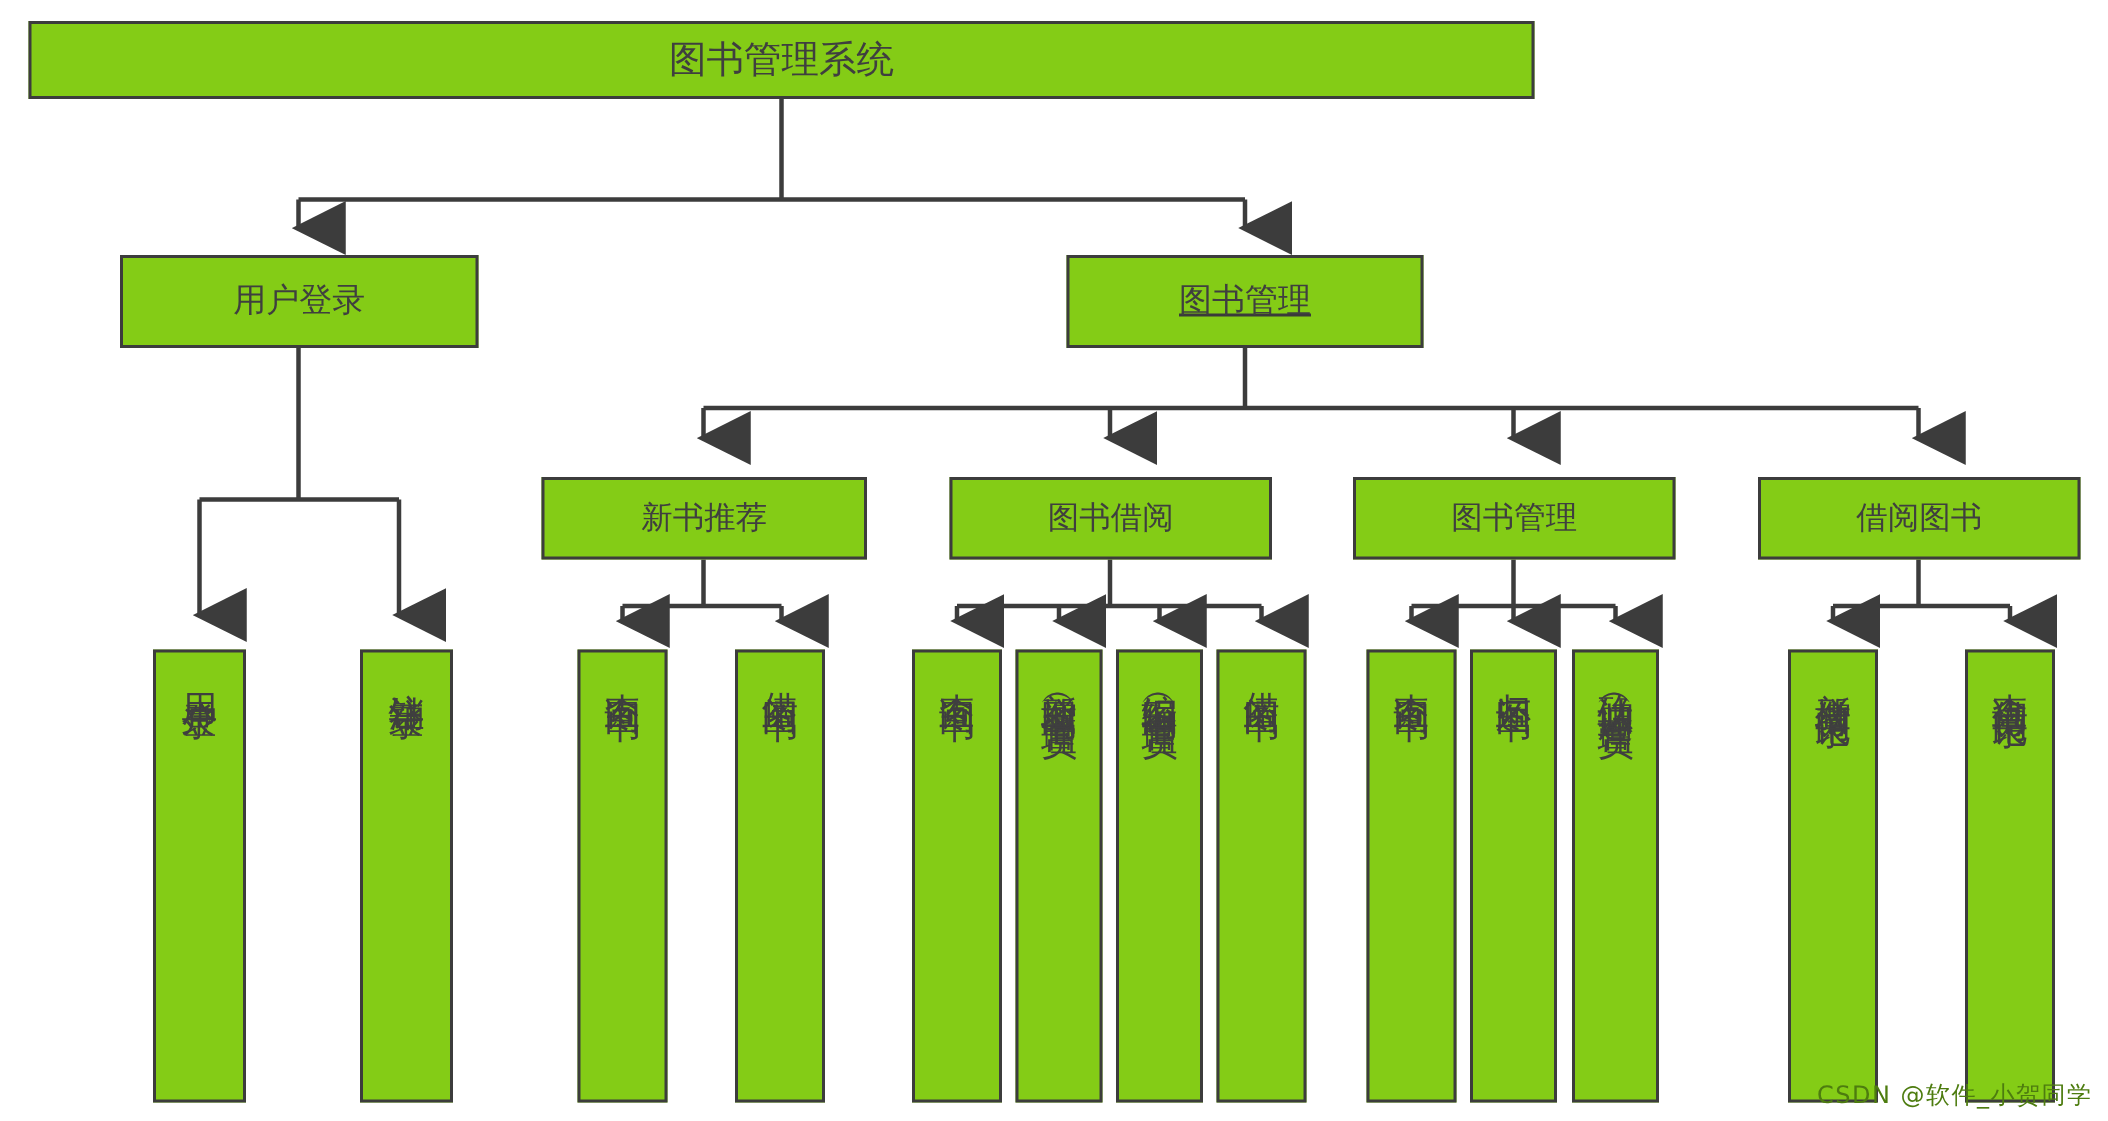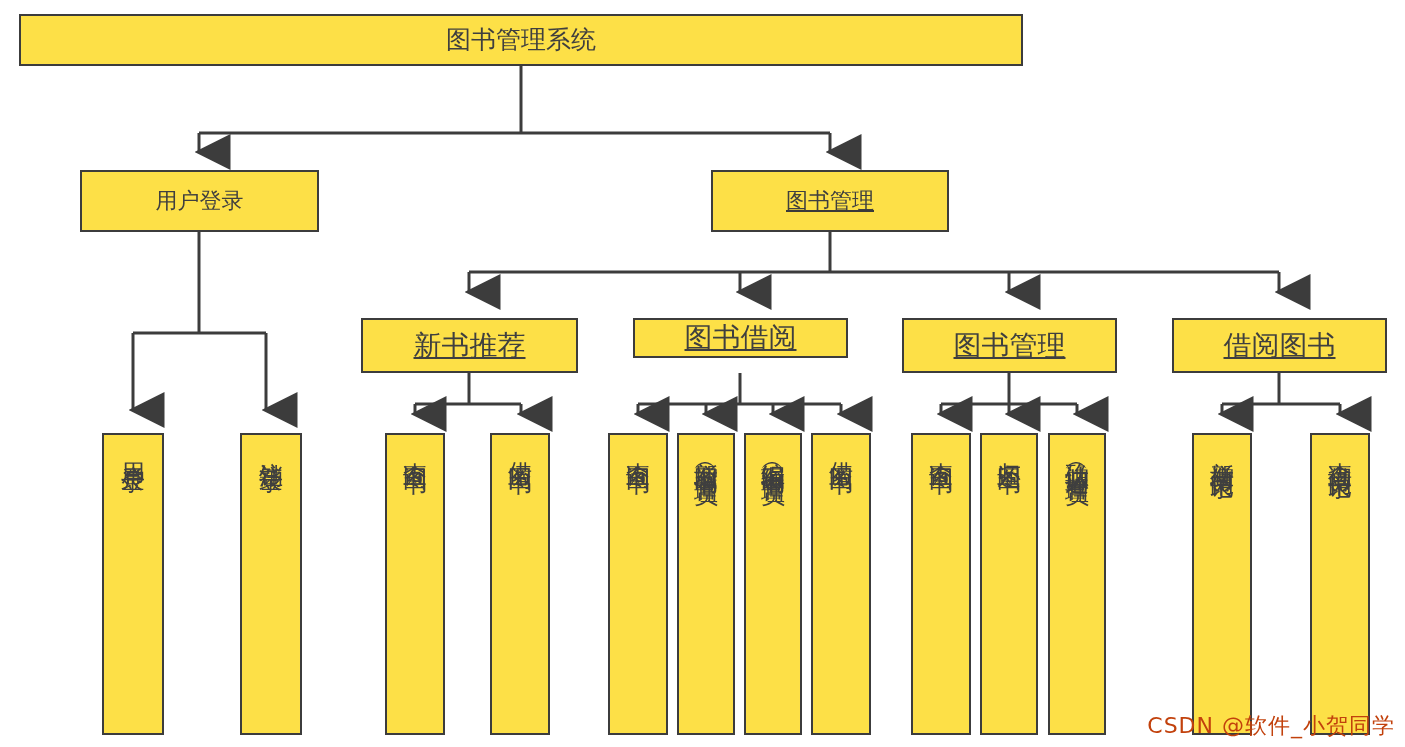--- a/index.html
+++ b/index.html
@@ -8,62 +8,62 @@
     font-family:"DejaVu Sans","Liberation Sans",sans-serif;
     color:#3a3a3a;
     overflow:hidden;
   }
   #diagram{position:relative;width:1405px;height:747px;}
   svg#wires{position:absolute;left:0;top:0;width:1405px;height:747px;pointer-events:none;}
 
   .node{
     position:absolute;
     box-sizing:border-box;
-    background:#fde047;
+    background:#84cc16;
     border:2.5px solid #3c3c3c;
     display:flex;
     align-items:center;
     justify-content:center;
     z-index:2;
   }
   .node .label{
     color:#3f3f3f;
     line-height:1.18;
     white-space:nowrap;
     text-align:center;
   }
 
   
   .root .label{font-size:25px;}
   
   .lvl2 .label{font-size:22px;}
   
-  .lvl3 .label{font-size:28px;text-decoration:underline;}
+  .lvl3 .label{font-size:21px;}
 
   
   .leaf{
     align-items:flex-start;
     justify-content:center;
     padding-top:8px;
   }
   .leaf .label{
     writing-mode:vertical-rl;
     text-orientation:upright;
     font-size:24px;
     letter-spacing:3px;
     line-height:1;
     white-space:nowrap;
   }
 
   .watermark{
     position:absolute;
     right:10px;
     bottom:6px;
-    font-size:22px;
-    color:#c2410c;
+    font-size:16px;
+    color:#4d7c0f;
     letter-spacing:1px;
     z-index:5;
     white-space:nowrap;
   }
 </style>
 </head>
 <body>
 
 <div id="diagram">
 
@@ -129,21 +129,21 @@
   </div>
 
   <div class="node lvl2" style="left:711px;top:170px;width:238px;height:62px;text-decoration:underline;">
     <span class="label">图书管理</span>
   </div>
 
   <div class="node lvl3" style="left:361px;top:318px;width:217px;height:55px;">
     <span class="label">新书推荐</span>
   </div>
 
-  <div class="node lvl3" style="left:633px;top:318px;width:215px;height:40px;">
+  <div class="node lvl3" style="left:633px;top:318px;width:215px;height:55px;">
     <span class="label">图书借阅</span>
   </div>
 
   <div class="node lvl3" style="left:902px;top:318px;width:215px;height:55px;">
     <span class="label">图书管理</span>
   </div>
 
   <div class="node lvl3" style="left:1172px;top:318px;width:215px;height:55px;">
     <span class="label">借阅图书</span>
   </div>

